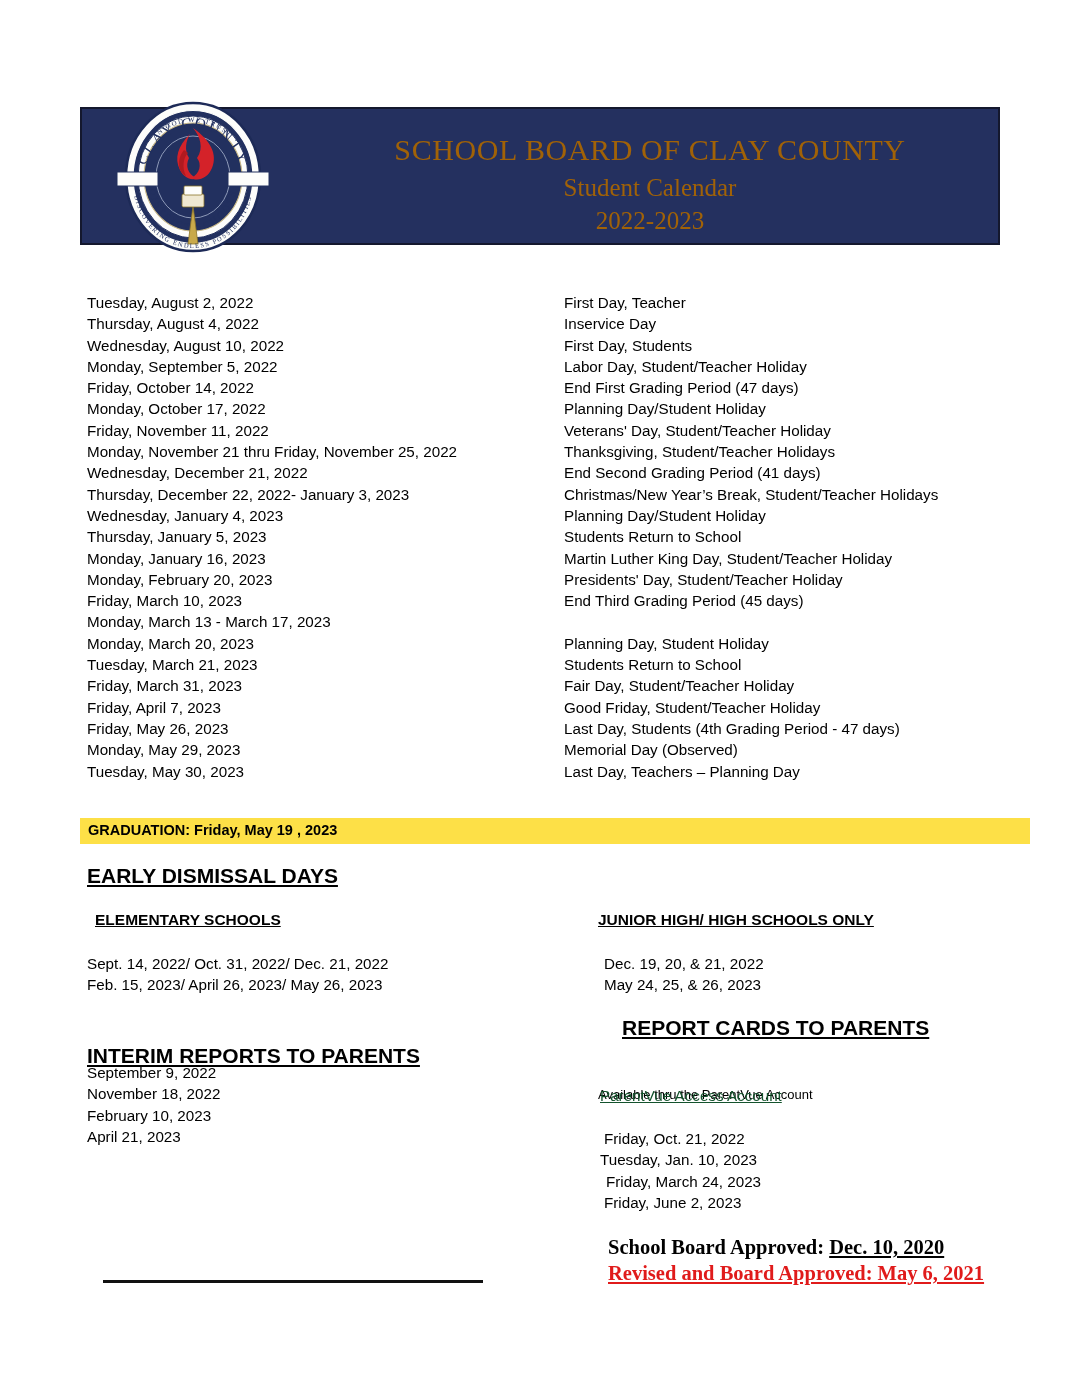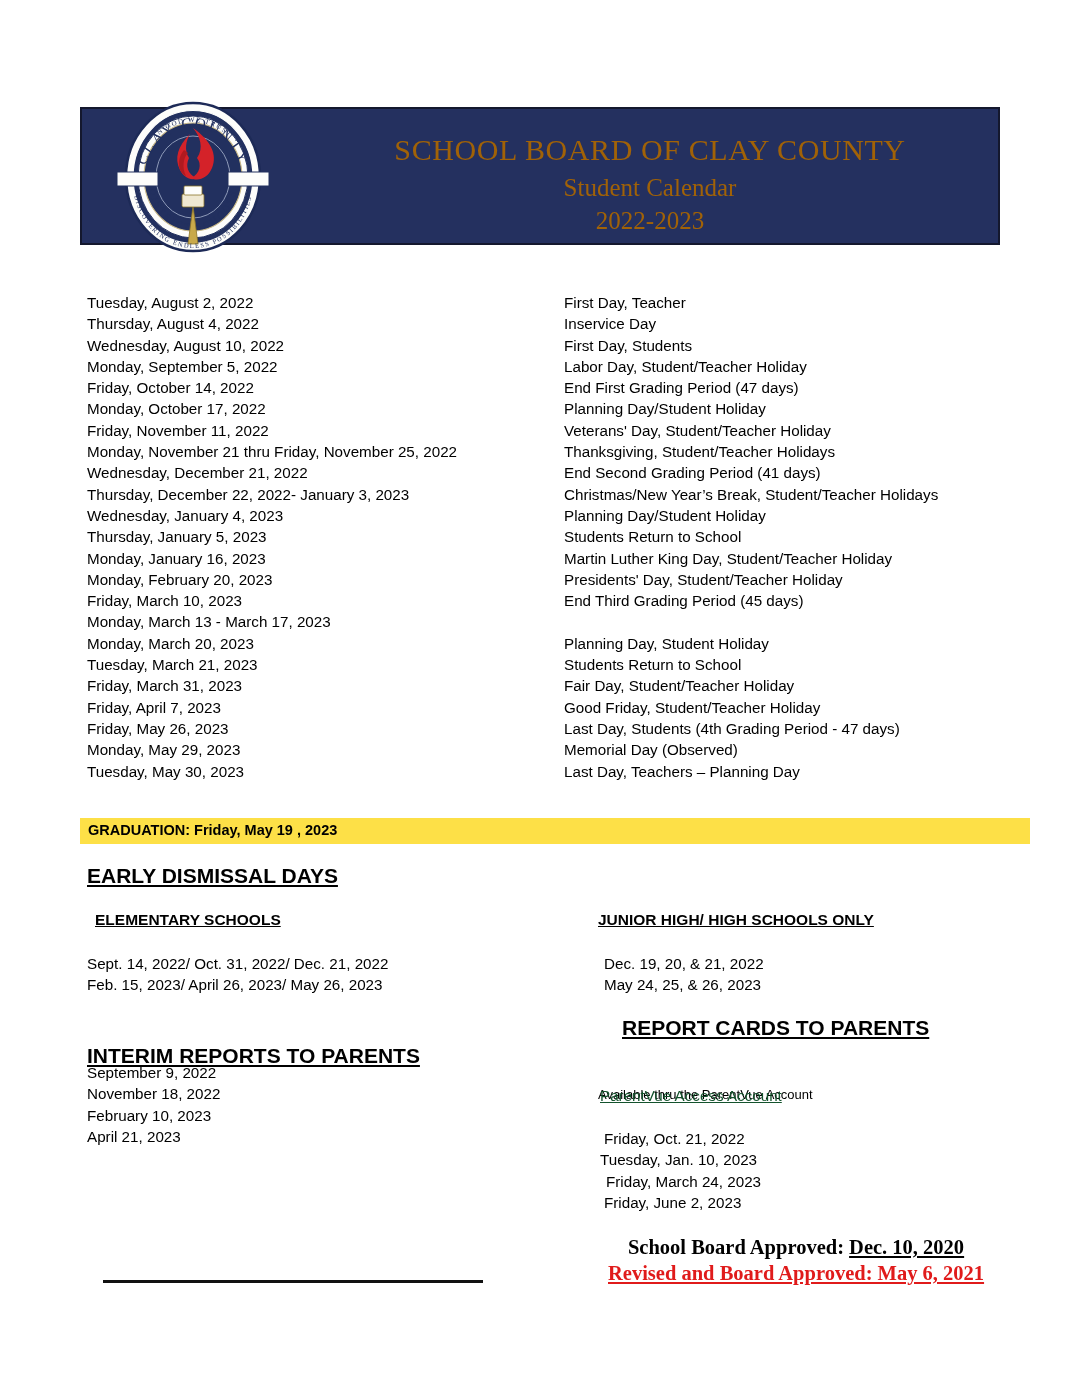--- a/index.html
+++ b/index.html
@@ -217,21 +217,20 @@
   }
   .approval {
     position: absolute;
     left: 608px;
     top: 1234px;
     font-family: "Liberation Serif", serif;
     font-size: 20.5px;
     font-weight: bold;
     line-height: 26px;
     white-space: nowrap;
-    text-align: center;
   }
   .approval .ap-label { color: #000000; }
   .approval .ap-date { color: #000000; text-decoration: underline; }
   .approval .ap-rev { color: #e01b1b; text-decoration: underline; display: inline-block; }
 </style>
 </head>
 <body>
 
 <div class="header-banner"></div>
 

